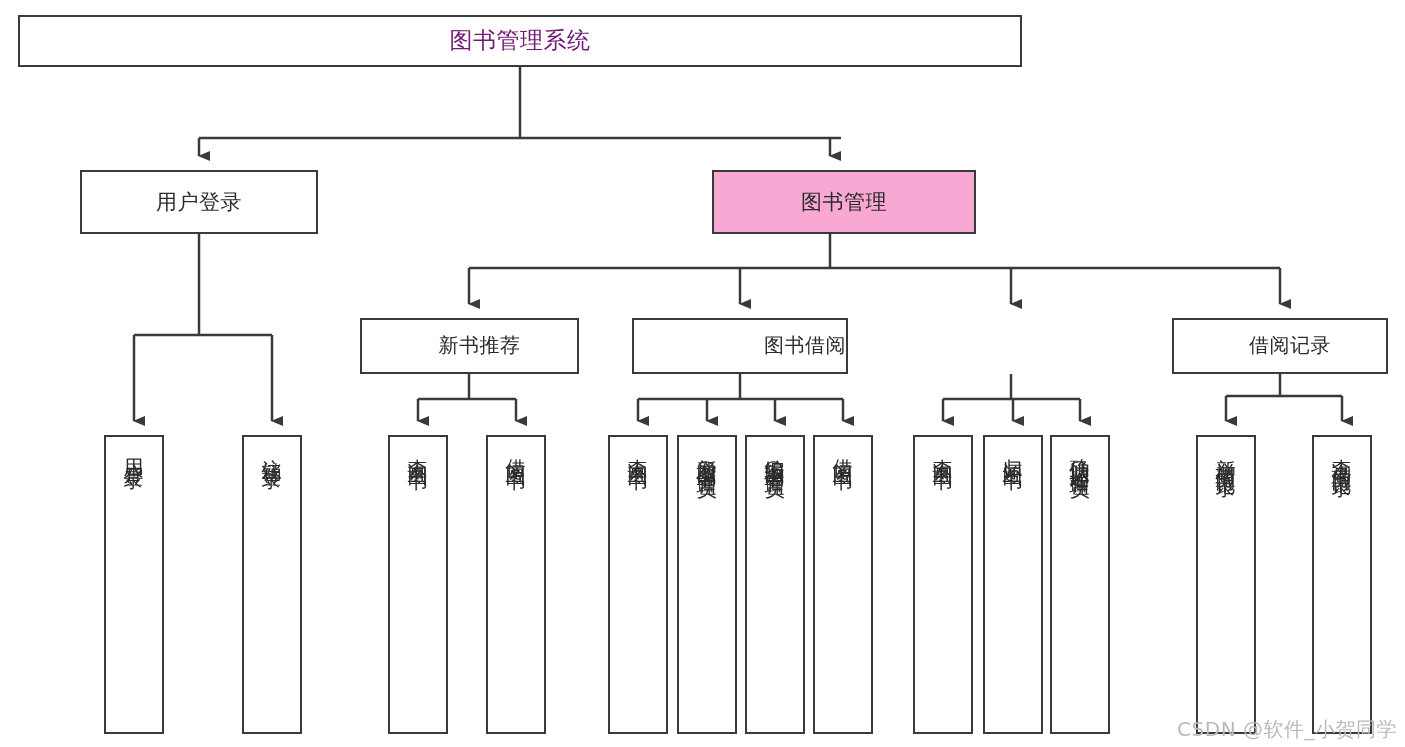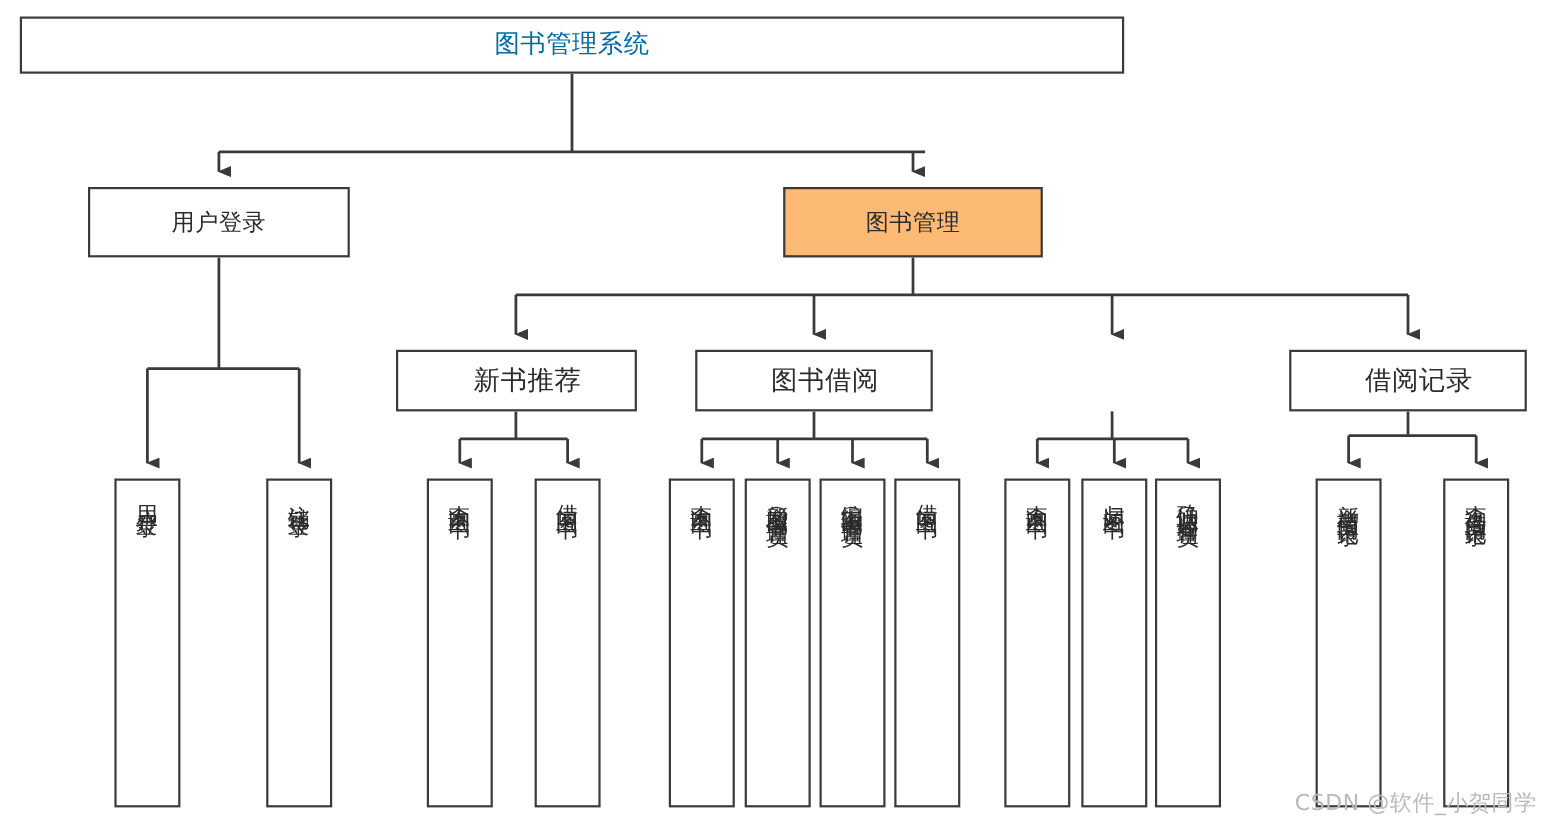--- a/index.html
+++ b/index.html
@@ -44,21 +44,21 @@
   .h-node .node-label {
     writing-mode: horizontal-tb;
   }
   .root {
     font-size: 23px;
   }
   .lvl2 {
     font-size: 21px;
   }
   .lvl3 {
-    font-size: 24px;
+    font-size: 20px;
     padding-left: 20px;
   }
   
   .leaf {
     align-items: flex-start;
     justify-content: center;
     padding-top: 6px;
   }
   .leaf .node-label {
     writing-mode: vertical-rl;
@@ -129,35 +129,35 @@
       <path d="M1013 399 L1013 421" marker-end="url(#arrow)"></path>
       <path d="M1080 399 L1080 421" marker-end="url(#arrow)"></path>
 
       <path d="M1280 374 L1280 396"></path>
       <path d="M1226 396 L1342 396"></path>
       <path d="M1226 396 L1226 421" marker-end="url(#arrow)"></path>
       <path d="M1342 396 L1342 421" marker-end="url(#arrow)"></path>
     </g>
   </svg>
 
-  <div class="node h-node root" id="node-root" style="left: 18px; top: 15px; width: 1004px; height: 52px; border-color: rgb(58, 58, 58); color: #0369a1; background: rgb(255, 255, 255);">
+  <div class="node h-node root" id="node-root" style="left: 18px; top: 15px; width: 1004px; height: 52px; border-color: rgb(58, 58, 58); color: #701a75; background: rgb(255, 255, 255);">
     <span class="node-label">图书管理系统</span>
   </div>
 
   <div class="node h-node lvl2" id="node-l2-0" style="left: 80px; top: 170px; width: 238px; height: 64px; border-color: rgb(58, 58, 58); color: rgb(43, 43, 43); background: rgb(255, 255, 255);">
     <span class="node-label">用户登录</span>
   </div>
-  <div class="node h-node lvl2" id="node-l2-1" style="left: 712px; top: 170px; width: 236px; height: 64px; border-color: rgb(58, 58, 58); color: rgb(43, 43, 43); background: #fdba74;">
+  <div class="node h-node lvl2" id="node-l2-1" style="left: 712px; top: 170px; width: 264px; height: 64px; border-color: rgb(58, 58, 58); color: rgb(43, 43, 43); background: #f9a8d4;">
     <span class="node-label">图书管理</span>
   </div>
 
   <div class="node h-node lvl3" id="node-l3-0" style="left: 360px; top: 318px; width: 219px; height: 56px; border-color: rgb(58, 58, 58); color: rgb(43, 43, 43); background: rgb(255, 255, 255);">
     <span class="node-label">新书推荐</span>
   </div>
-  <div class="node h-node lvl3" id="node-l3-1" style="left: 632px; top: 318px; width: 216px; height: 56px; border-color: rgb(58, 58, 58); color: rgb(43, 43, 43); background: rgb(255, 255, 255);">
+  <div class="node h-node lvl3" id="node-l3-1" style="left: 632px; top: 318px; width: 216px; height: 56px; border-color: rgb(58, 58, 58); color: rgb(43, 43, 43); background: rgb(255, 255, 255); justify-content: flex-end;">
     <span class="node-label">图书借阅</span>
   </div>
   <div class="node h-node lvl3" id="node-l3-3" style="left: 1172px; top: 318px; width: 216px; height: 56px; border-color: rgb(58, 58, 58); color: rgb(43, 43, 43); background: rgb(255, 255, 255);">
     <span class="node-label">借阅记录</span>
   </div>
 
   <div class="node leaf" id="node-leaf-0" style="left: 104px; top: 435px; width: 60px; height: 299px; border-color: rgb(58, 58, 58); color: rgb(43, 43, 43); background: rgb(255, 255, 255);">
     <span class="node-label">用户登录</span>
   </div>
   <div class="node leaf" id="node-leaf-1" style="left: 242px; top: 435px; width: 60px; height: 299px; border-color: rgb(58, 58, 58); color: rgb(43, 43, 43); background: rgb(255, 255, 255);">

